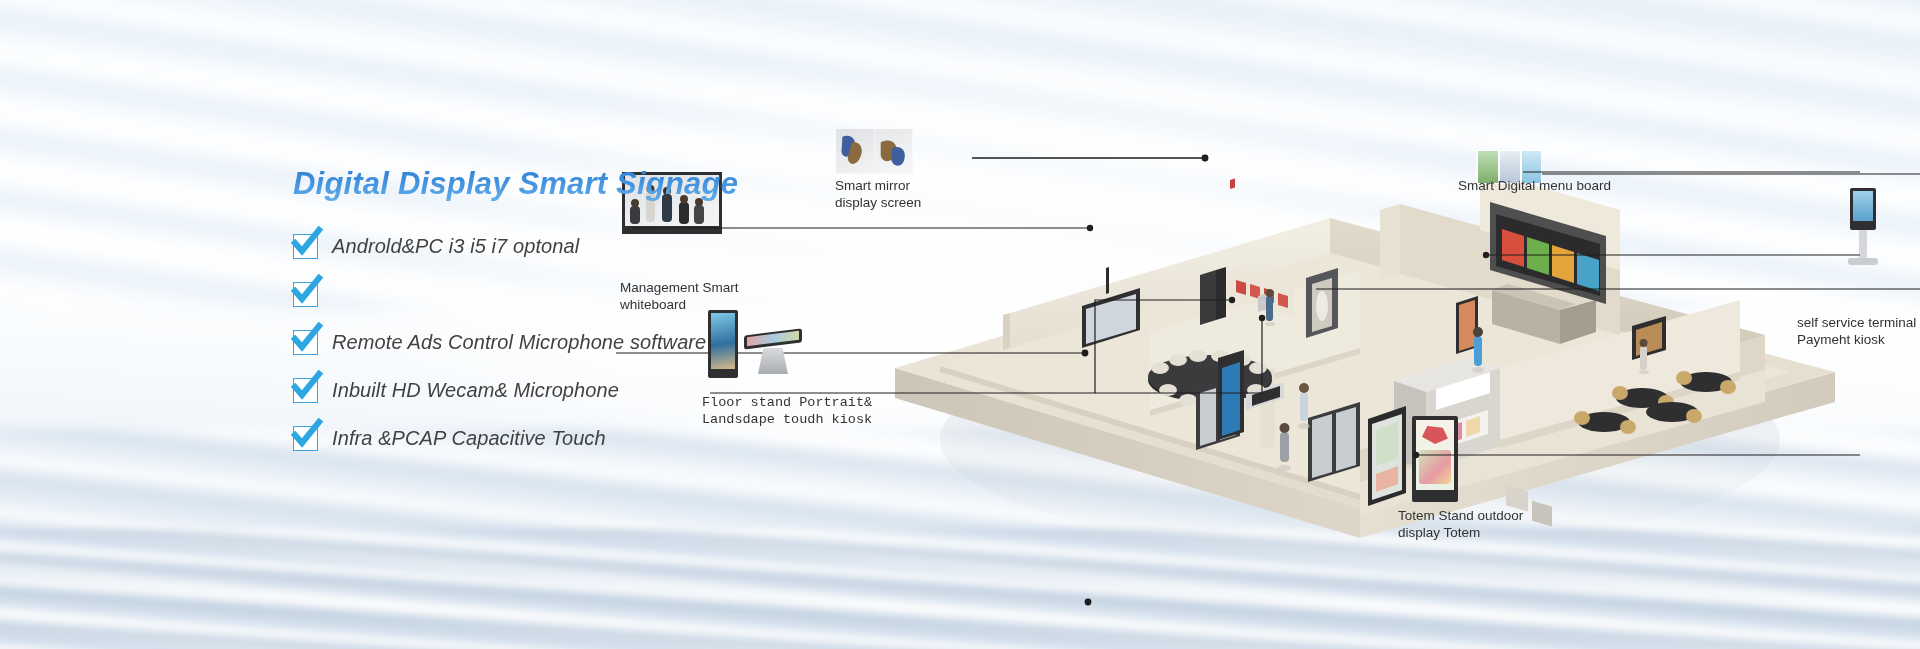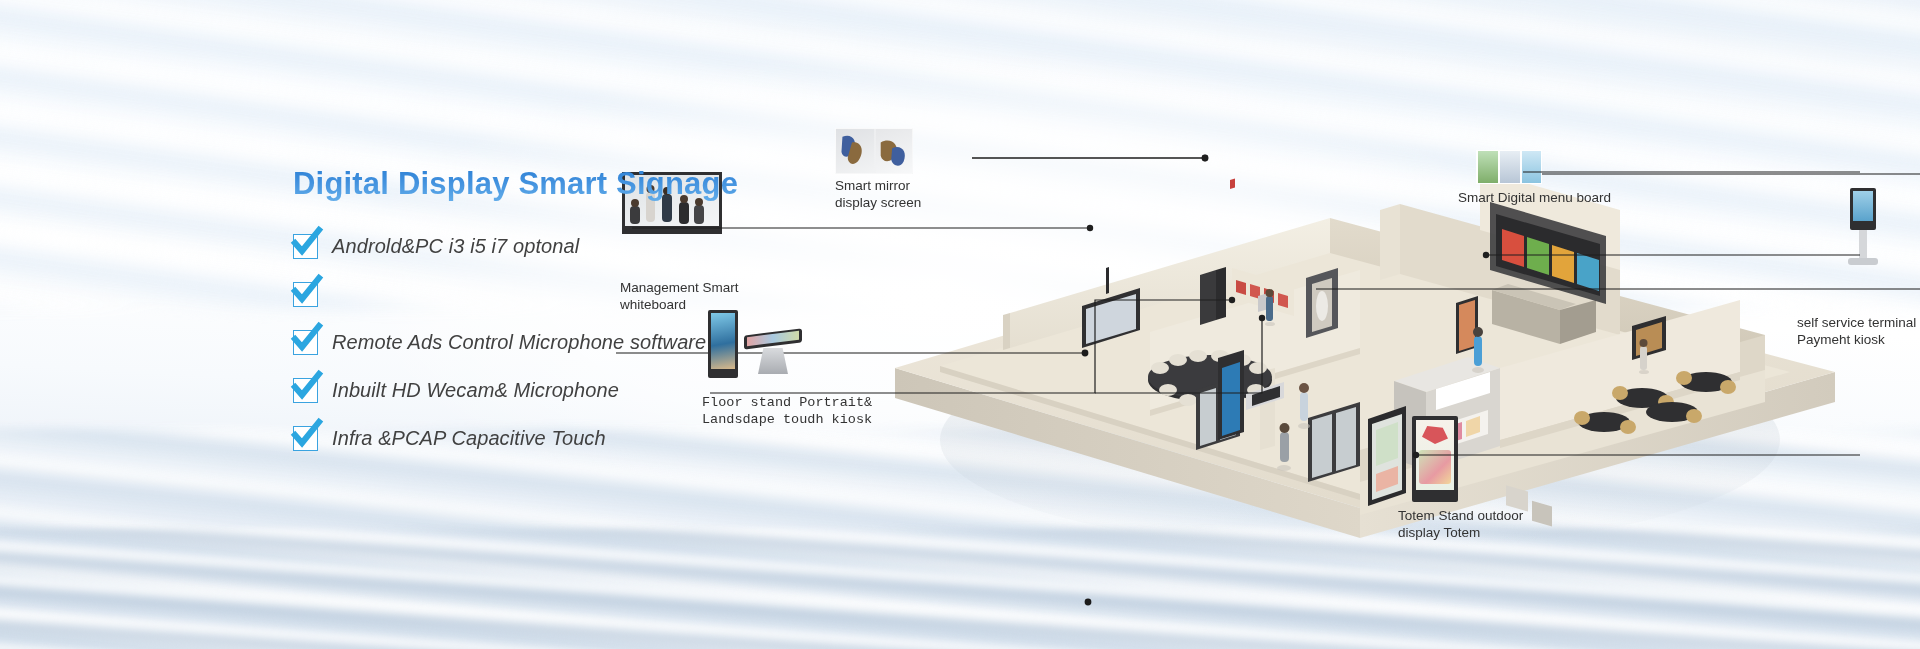--- a/index.html
+++ b/index.html
@@ -55,20 +55,21 @@
   }
 
   
   #left-panel{ position:absolute; left:293px; top:166px; z-index:5; width:640px; }
   #page-title{
     font-size:31px; font-weight:bold; letter-spacing:.2px;
     background:linear-gradient(180deg,#2b7fd4 0%,#3f8fdd 40%,#64aeea 100%);
     -webkit-background-clip:text; background-clip:text; color:transparent;
     -webkit-text-fill-color:transparent;
     margin-bottom:20px;
+    font-style:italic;
   }
   .feature-list{ list-style:none; }
   .feature-item{
     display:flex; align-items:center; gap:14px; height:48px;
   }
   .cbox{
     position:relative; width:25px; height:25px; flex:0 0 25px;
     border:1.6px solid #3aa3e0; background:#ffffff;
   }
   .cbox svg{ position:absolute; left:-5px; top:-9px; width:34px; height:34px; overflow:visible; }
@@ -422,21 +423,21 @@
     <div style="position:absolute;left:10px;top:10px;width:26px;height:18px;background:#d8555a;clip-path:polygon(20% 0,80% 10%,100% 70%,50% 100%,0 60%);"></div>
     <div style="position:absolute;left:7px;top:34px;width:32px;height:34px;background:linear-gradient(135deg,#cfe3b8,#e79aa2 60%,#f2d79a);border-radius:3px;"></div>
   </div>
 
   <span class="callout-label" style="left:-25px; top:68px;">Smart mirror
 display screen</span>
 
   <span class="callout-label" style="left:-240px; top:170px;">Management Smart
 whiteboard</span>
 
-  <span class="callout-label" style="left:598px; top:80px;text-align:center;">Smart Digital menu board</span>
+  <span class="callout-label" style="left:598px; top:68px;text-align:center;">Smart Digital menu board</span>
 
   <span class="callout-label" style="left:937px; top:205px;">self service terminal
 Paymeht kiosk</span>
 
   <span class="callout-label" style="left:-158px; top:285px;font-family:Liberation Mono, monospace;">Floor stand Portrait&amp;
 Landsdape toudh kiosk</span>
 
   <span class="callout-label" style="left:538px; top:398px;">Totem Stand outdoor
 display Totem</span>
 </div>

